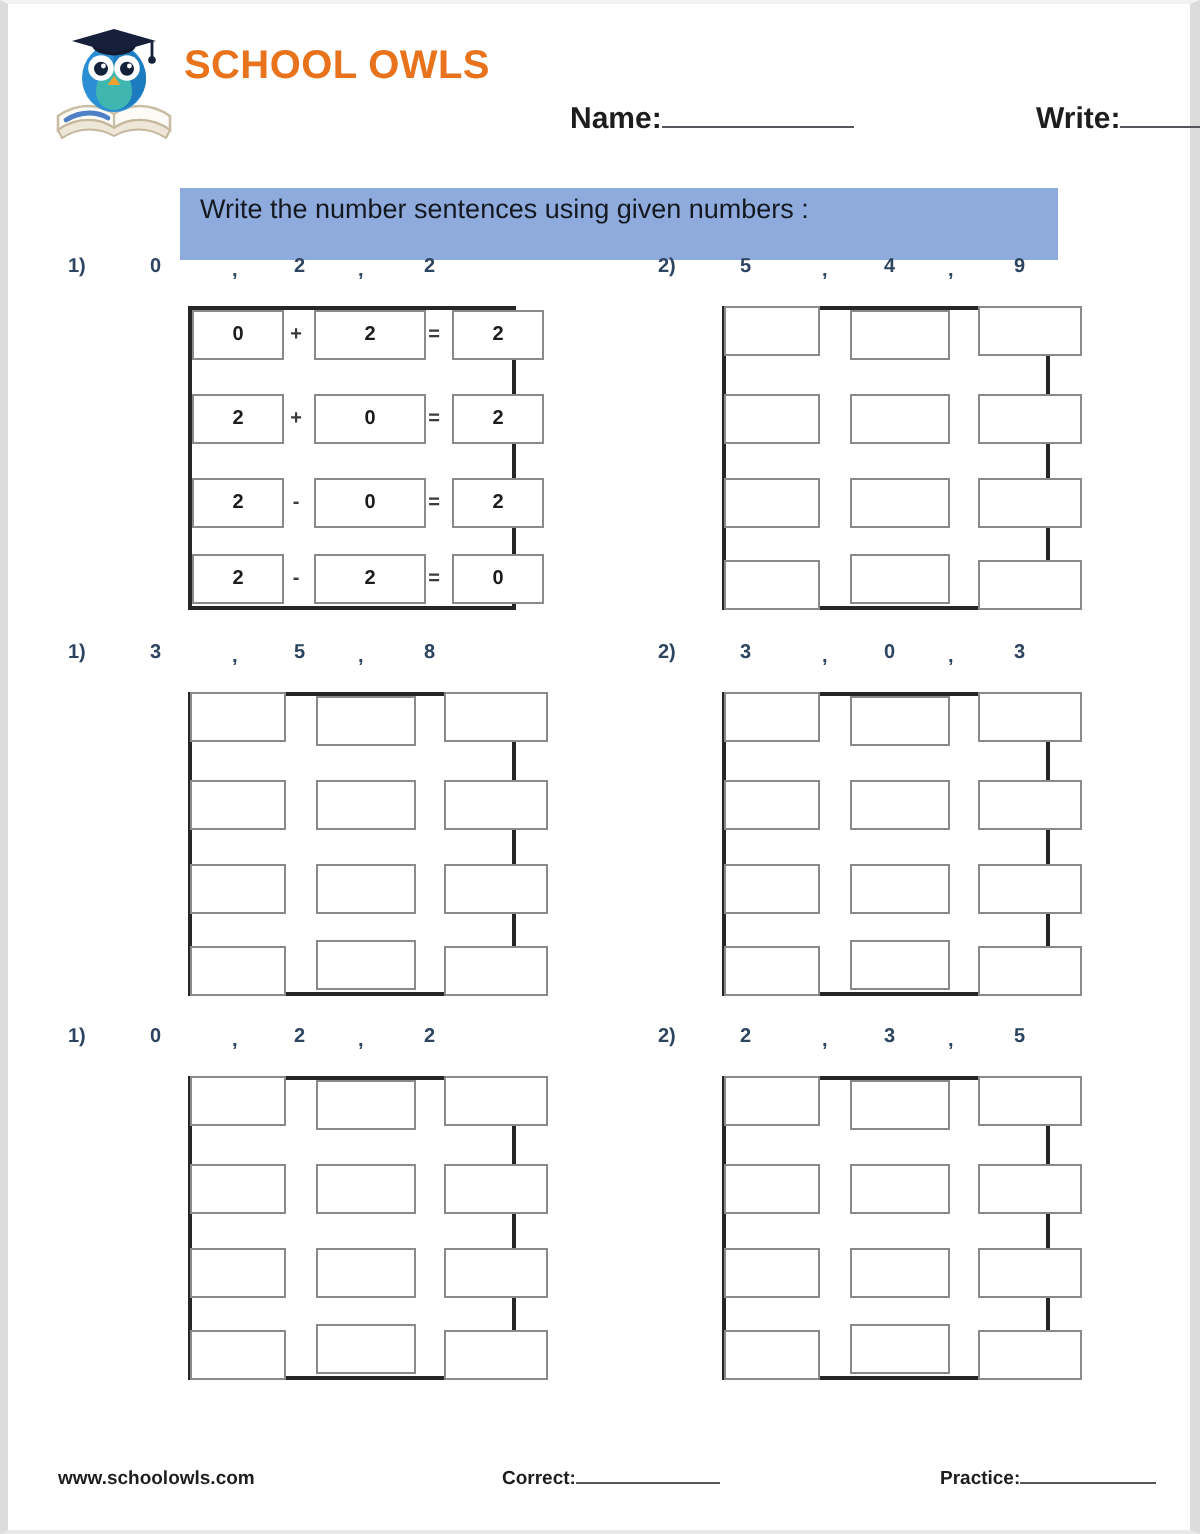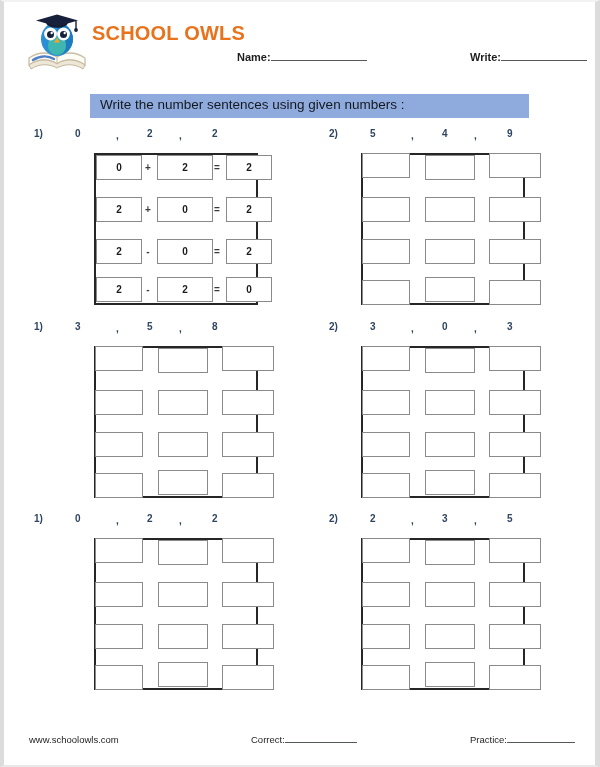--- a/index.html
+++ b/index.html
@@ -63,42 +63,43 @@
     left: 66px;
     top: 36px;
     font-family: "Liberation Serif", serif;
     font-size: 19px;
     font-weight: 400;
     color: #3d4552;
     white-space: nowrap;
   }
   .field {
     position: absolute;
-    font-size: 11px;
+    font-size: 15px;
     font-weight: 700;
     color: #1d1d1d;
     white-space: nowrap;
+    margin-left: 48px;
   }
   .field .rule {
     display: inline-block;
     border-bottom: 1px solid #55575c;
     vertical-align: baseline;
   }
   .field-name { left: 233px; top: 49px; }
   .field-name .rule { width: 96px; }
   .field-date { left: 466px; top: 49px; }
   .field-date .rule { width: 86px; }
 
   
   .banner {
     position: absolute;
     left: 86px;
     top: 92px;
     width: 439px;
-    height: 24px;
+    height: 36px;
     background: #8fabdd;
   }
   .banner-text {
     position: absolute;
     left: 10px;
     top: 3px;
     font-size: 13.5px;
     font-weight: 400;
     color: #14181f;
     white-space: nowrap;
@@ -201,21 +202,21 @@
   .op-2 { left: 114px; }
 
   
   .footer {
     position: absolute;
     left: 0;
     top: 726px;
     width: 591px;
     height: 30px;
     font-size: 9.5px;
-    font-weight: 400;
+    font-weight: 700;
     color: #1d1d1d;
   }
   .footer .site {
     position: absolute;
     left: 25px;
     top: 6px;
     white-space: nowrap;
   }
   .footer .correct {
     position: absolute;

